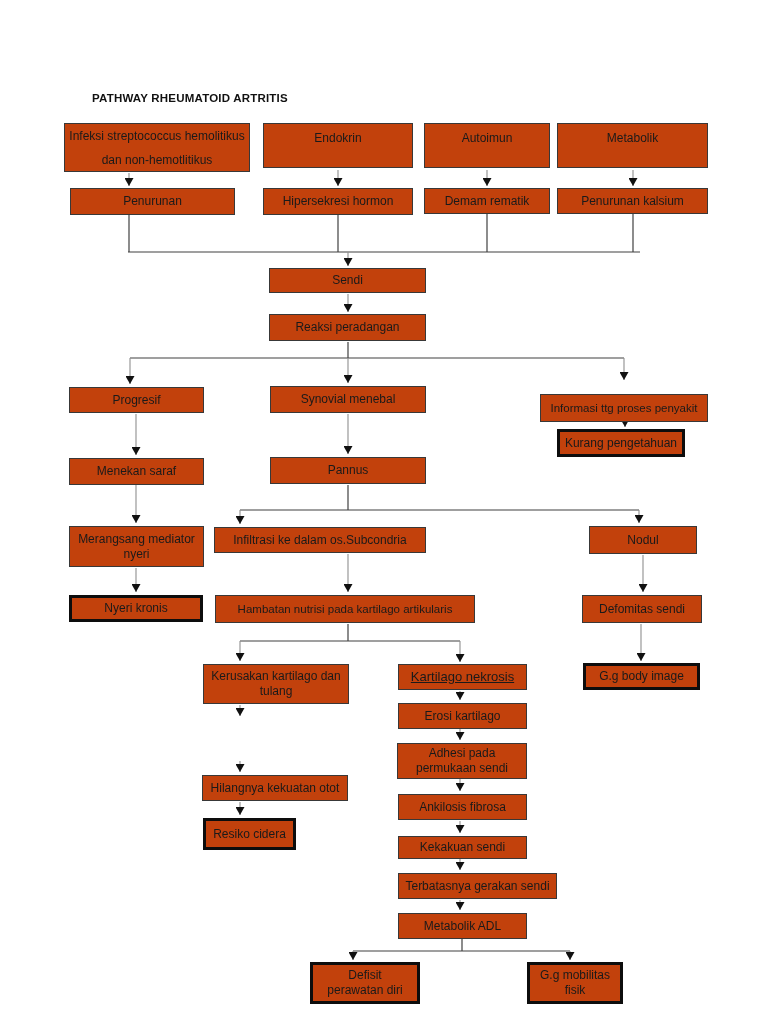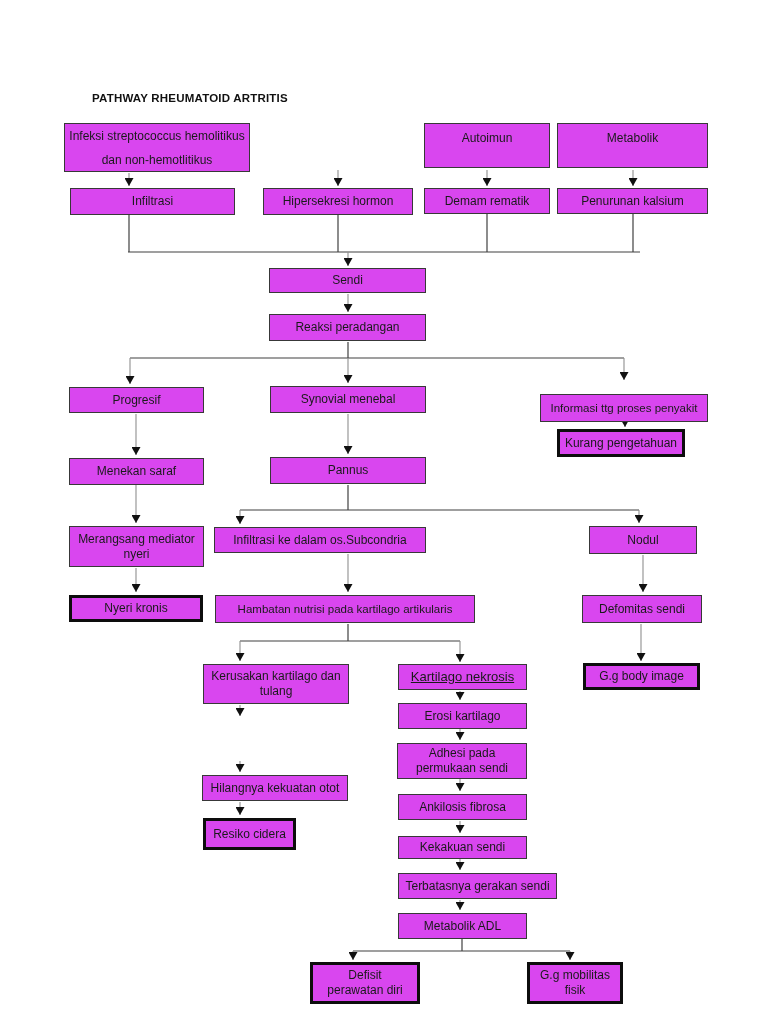--- a/index.html
+++ b/index.html
@@ -1,20 +1,20 @@
 <!DOCTYPE html>
 <html><head>
 <meta charset="utf-8">
 <style>
   html,body{margin:0;padding:0;background:#e9e9e9;}
   #page{position:relative;width:768px;height:1024px;background:#ffffff;overflow:hidden;
         font-family:"Liberation Sans", sans-serif;color:#1a1a1a;}
   #title{position:absolute;left:92px;top:92px;font-size:11.5px;font-weight:700;
          letter-spacing:.2px;color:#111;}
-  .node{position:absolute;border:1.4px solid #383838;background:#d946ef;
+  .node{position:absolute;border:1.4px solid #383838;background:#c2410c;
         display:flex;align-items:center;justify-content:center;text-align:center;
         box-sizing:border-box;padding:3px 3px;}
   .node .lbl{font-size:12px;line-height:1.25;white-space:pre-line;}
   .node.top{align-items:flex-start;padding-top:7px;}
   .node.tall .lbl{line-height:2.0;}
   .node.diag{border:3.5px solid #0d0d0d;}
   .node.lg .lbl{font-size:13px;text-decoration:underline;}
   .node.sm .lbl{font-size:11.5px;}
   svg#wires{position:absolute;left:0;top:0;pointer-events:none;}
   svg#wires line.k{stroke:#404040;stroke-width:1.2;}
@@ -91,29 +91,32 @@
     <line class="k" x1="462" y1="939" x2="462" y2="951"></line>
     <line class="k" x1="353" y1="951" x2="570" y2="951"></line>
     <line class="a" x1="353" y1="951" x2="353" y2="960" marker-end="url(#ah)"></line>
     <line class="a" x1="570" y1="951" x2="570" y2="960" marker-end="url(#ah)"></line>
   </svg>
 
   <div class="node tall" style="left:64px;top:123px;width:186px;height:49px">
       <span class="lbl">Infeksi streptococcus hemolitikus
 dan non-hemotlitikus</span>
     </div>
+  <div class="node top" style="left:263px;top:123px;width:150px;height:45px">
+      <span class="lbl">Endokrin</span>
+    </div>
   <div class="node top" style="left:424px;top:123px;width:126px;height:45px">
       <span class="lbl">Autoimun</span>
     </div>
   <div class="node top" style="left:557px;top:123px;width:151px;height:45px">
       <span class="lbl">Metabolik</span>
     </div>
 
   <div class="node" style="left:70px;top:188px;width:165px;height:27px">
-      <span class="lbl">Infiltrasi</span>
+      <span class="lbl">Penurunan</span>
     </div>
   <div class="node" style="left:263px;top:188px;width:150px;height:27px">
       <span class="lbl">Hipersekresi hormon</span>
     </div>
   <div class="node" style="left:424px;top:188px;width:126px;height:26px">
       <span class="lbl">Demam rematik</span>
     </div>
   <div class="node" style="left:557px;top:188px;width:151px;height:26px">
       <span class="lbl">Penurunan kalsium</span>
     </div>

